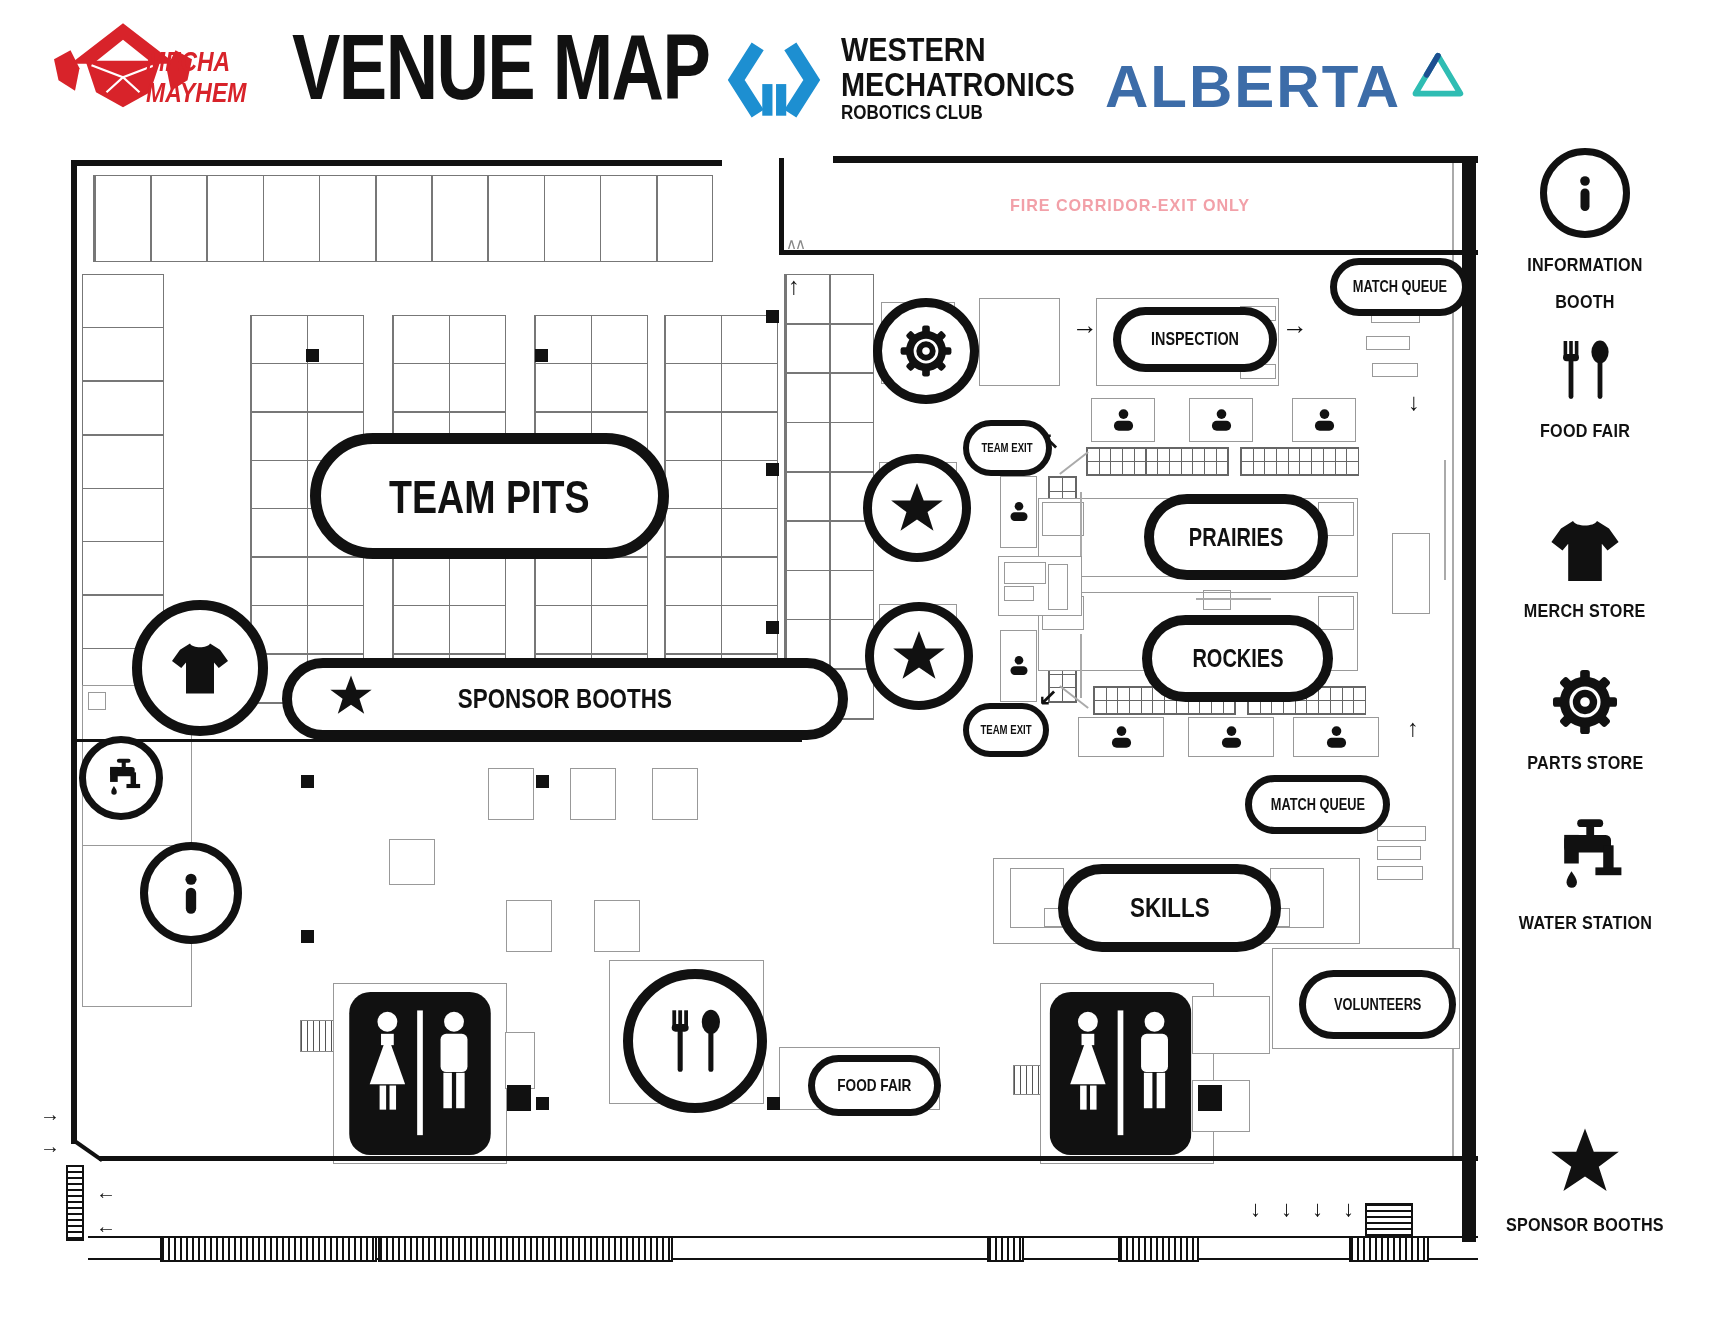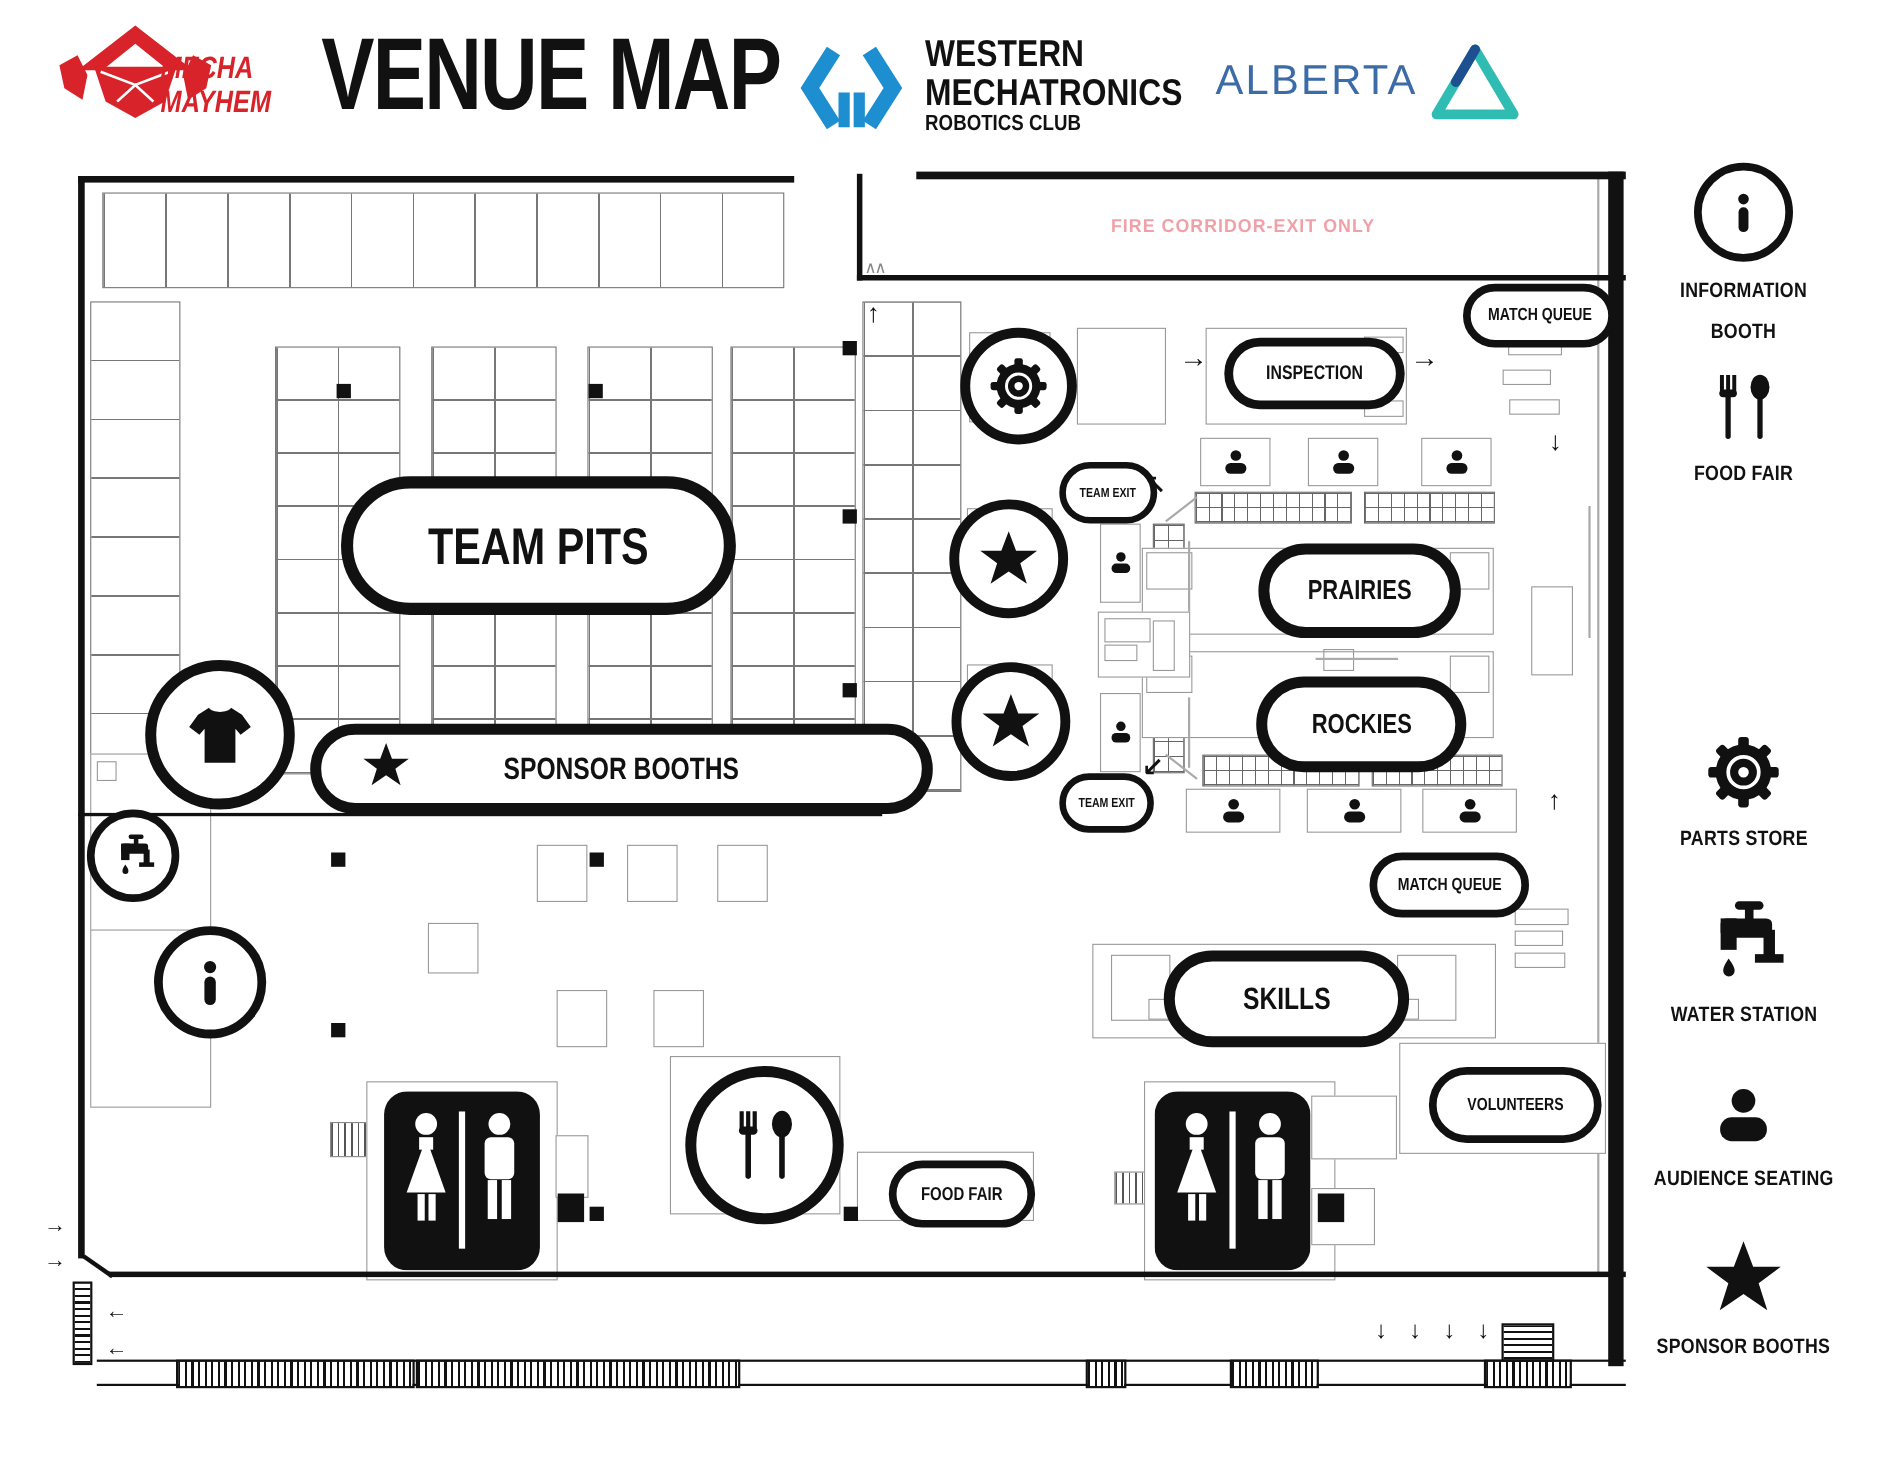--- a/index.html
+++ b/index.html
@@ -30,21 +30,21 @@
   .doormark{position:absolute;color:#888;z-index:4;font-size:15px;letter-spacing:-2px;line-height:1;}
   .washroom{position:absolute;z-index:6;}
   .firetext{position:absolute;z-index:5;font-weight:700;letter-spacing:1px;text-align:center;transform:scaleX(0.95);}
   .legend-item{position:absolute;left:1475px;width:220px;display:flex;flex-direction:column;align-items:center;z-index:6;}
   .legend-label{font-weight:700;font-size:19px;text-align:center;white-space:pre-line;line-height:1.95;
         margin-top:8px;transform:scaleX(0.85);letter-spacing:0.3px;color:#111;}
   .hdr-title{position:absolute;left:292px;top:14px;font-size:93px;font-weight:800;letter-spacing:-2px;
         transform:scaleX(0.78);transform-origin:left center;white-space:nowrap;z-index:7;}
   .wmrc-line{font-weight:800;font-size:34px;line-height:1.02;transform:scaleX(0.85);transform-origin:left center;white-space:nowrap;}
   .wmrc-sub{font-weight:700;font-size:20px;transform:scaleX(0.85);transform-origin:left center;white-space:nowrap;}
-  .ab-line1{font-weight:400;font-size:38px;letter-spacing:2px;color:#3c6ca8;white-space:nowrap;}
+  .ab-line1{font-weight:700;font-size:60px;letter-spacing:2px;color:#3c6ca8;white-space:nowrap;}
   .ab-line2{font-weight:800;font-size:46px;letter-spacing:2px;color:#1d4f91;white-space:nowrap;}
   .mecha-text{position:absolute;left:98px;top:40px;font-weight:800;font-size:28px;line-height:1.12;
         color:#d8232a;transform:scaleX(0.82);transform-origin:left top;white-space:nowrap;font-style:italic;}
   .person-in-rect{position:absolute;z-index:3;display:flex;align-items:center;justify-content:center;}
 </style>
 </head>
 <body>
 
 <svg width="0" height="0" style="position:absolute" aria-hidden="true">
   <defs>
@@ -442,38 +442,38 @@
       </div>
     <div class="legend-label">INFORMATION
 BOOTH</div>
   </div>
   <div class="legend-item" style="top:336px;">
     <svg width="68" height="68">
         <use href="#sym-forkspoon"></use>
       </svg>
     <div class="legend-label">FOOD FAIR</div>
   </div>
+  <div class="legend-item" style="top:518px;">
+    <svg width="76" height="66">
+        <use href="#sym-tshirt"></use>
+      </svg>
+    <div class="legend-label">MERCH STORE</div>
+  </div>
   <div class="legend-item" style="top:668px;">
     <svg width="68" height="68">
         <use href="#sym-gear"></use>
       </svg>
     <div class="legend-label">PARTS STORE</div>
   </div>
   <div class="legend-item" style="top:818px;">
     <svg width="86" height="78">
         <use href="#sym-faucet"></use>
       </svg>
     <div class="legend-label">WATER STATION</div>
   </div>
-  <div class="legend-item" style="top:985px;">
-    <svg width="60" height="60">
-        <use href="#sym-person"></use>
-      </svg>
-    <div class="legend-label">AUDIENCE SEATING</div>
-  </div>
   <div class="legend-item" style="top:1126px;">
     <svg width="76" height="72">
         <use href="#sym-star"></use>
       </svg>
     <div class="legend-label">SPONSOR BOOTHS</div>
   </div>
 
 </div>
 
 </body></html>

